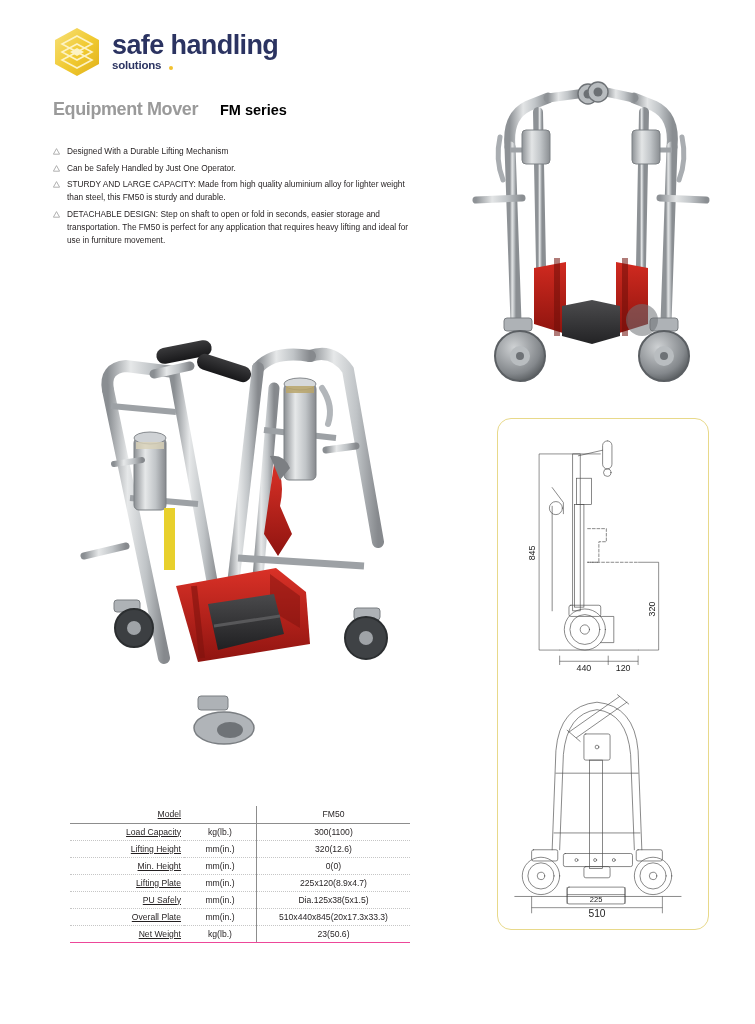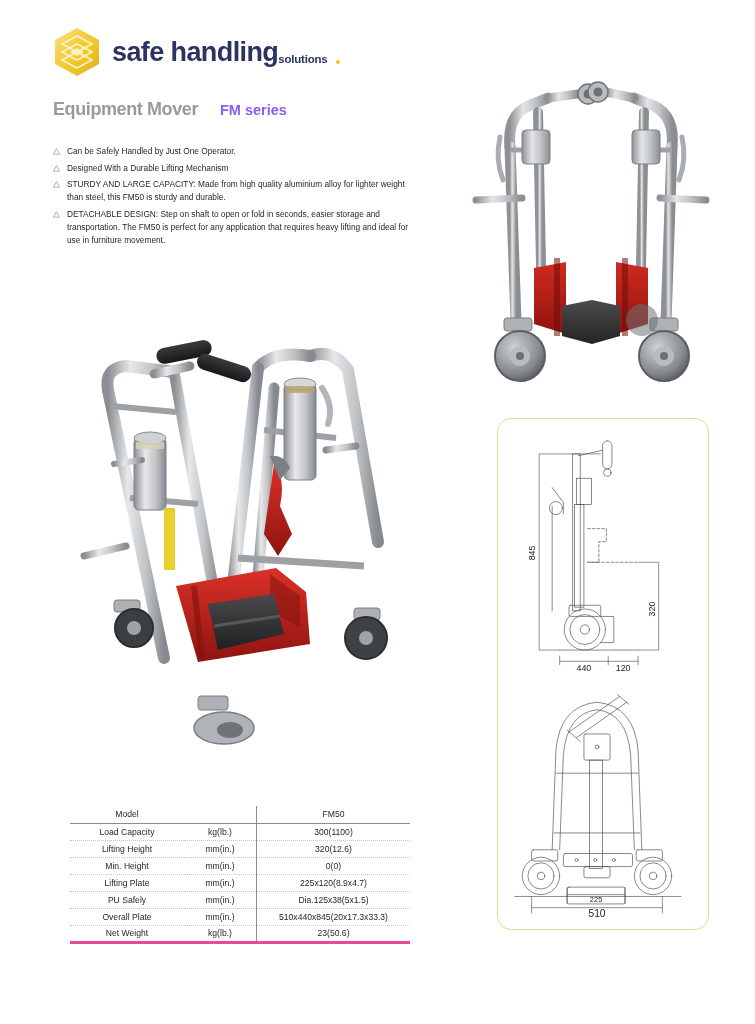--- a/index.html
+++ b/index.html
@@ -19,21 +19,21 @@
   
   #logo-block {
     position: absolute;
     left: 52px;
     top: 26px;
     display: flex;
     align-items: center;
     gap: 10px;
   }
   #logo-mark { width: 50px; height: 52px; display: block; }
-  #logo-words { display: flex; line-height: 1; }
+  #logo-words { display: flex; flex-direction: column; line-height: 1; }
   #logo-wordmark {
     font-size: 27px;
     font-weight: bold;
     color: #2b3361;
     letter-spacing: -0.6px;
   }
   #logo-sub-row { display: flex; align-items: flex-end; gap: 8px; margin-top: 1px; }
   #logo-subtext {
     font-size: 11.5px;
     font-weight: bold;
@@ -56,21 +56,21 @@
   }
   #page-title {
     font-size: 18px;
     font-weight: bold;
     color: #9a9a9a;
     letter-spacing: -0.4px;
   }
   #series-label {
     font-size: 14.5px;
     font-weight: bold;
-    color: #8b5cf6;
+    color: #000000;
     text-align: right;
   }
 
   
   #features {
     position: absolute;
     left: 53px;
     top: 145px;
     width: 360px;
   }
@@ -135,23 +135,23 @@
   #spec-table td {
     padding: 0 3px;
     border-bottom: 1px dotted #c6c6c6;
     vertical-align: middle;
     white-space: nowrap;
   }
   #spec-table tr.header-row td {
     border-bottom: 1px solid #8d8d8d;
   }
   #spec-table tr.last-row td {
-    border-bottom: 3px solid #ec4899;
-  }
-  td.col-label { width: 108px; text-align: center; padding-left: 5px; }
+    border-bottom: 1px solid #ec4899;
+  }
+  td.col-label { width: 108px; text-align: right; padding-left: 5px; text-decoration: underline; }
   td.col-unit  { width: 66px;  text-align: center; border-right: 1px solid #8d8d8d; margin-top: 12px; }
   td.col-value { text-align: center; }
 </style>
 </head>
 <body>
 
 <div id="logo-block">
   <span>
     <svg id="logo-mark" viewBox="0 0 50 52">
       <defs>
@@ -182,29 +182,29 @@
   <span id="series-label">FM series</span>
 </div>
 
 <div id="features">
   <div class="feature-row">
     <span class="feature-bullet">
       <svg width="7" height="7" viewBox="0 0 7 7">
           <path d="M3.5 0.6 L6.6 6.2 L0.4 6.2 Z" fill="none" stroke="#a8a8a8" stroke-width="0.9"></path>
         </svg>
     </span>
-    <span class="feature-text">Can be Safely Handled by Just One Operator.</span>
+    <span class="feature-text">Designed With a Durable Lifting Mechanism</span>
   </div>
   <div class="feature-row">
     <span class="feature-bullet">
       <svg width="7" height="7" viewBox="0 0 7 7">
           <path d="M3.5 0.6 L6.6 6.2 L0.4 6.2 Z" fill="none" stroke="#a8a8a8" stroke-width="0.9"></path>
         </svg>
     </span>
-    <span class="feature-text">Designed With a Durable Lifting Mechanism</span>
+    <span class="feature-text">Can be Safely Handled by Just One Operator.</span>
   </div>
   <div class="feature-row">
     <span class="feature-bullet">
       <svg width="7" height="7" viewBox="0 0 7 7">
           <path d="M3.5 0.6 L6.6 6.2 L0.4 6.2 Z" fill="none" stroke="#a8a8a8" stroke-width="0.9"></path>
         </svg>
     </span>
     <span class="feature-text">STURDY AND LARGE CAPACITY: Made from high quality aluminium alloy for lighter weight than steel, this FM50   is sturdy and durable.</span>
   </div>
   <div class="feature-row">

